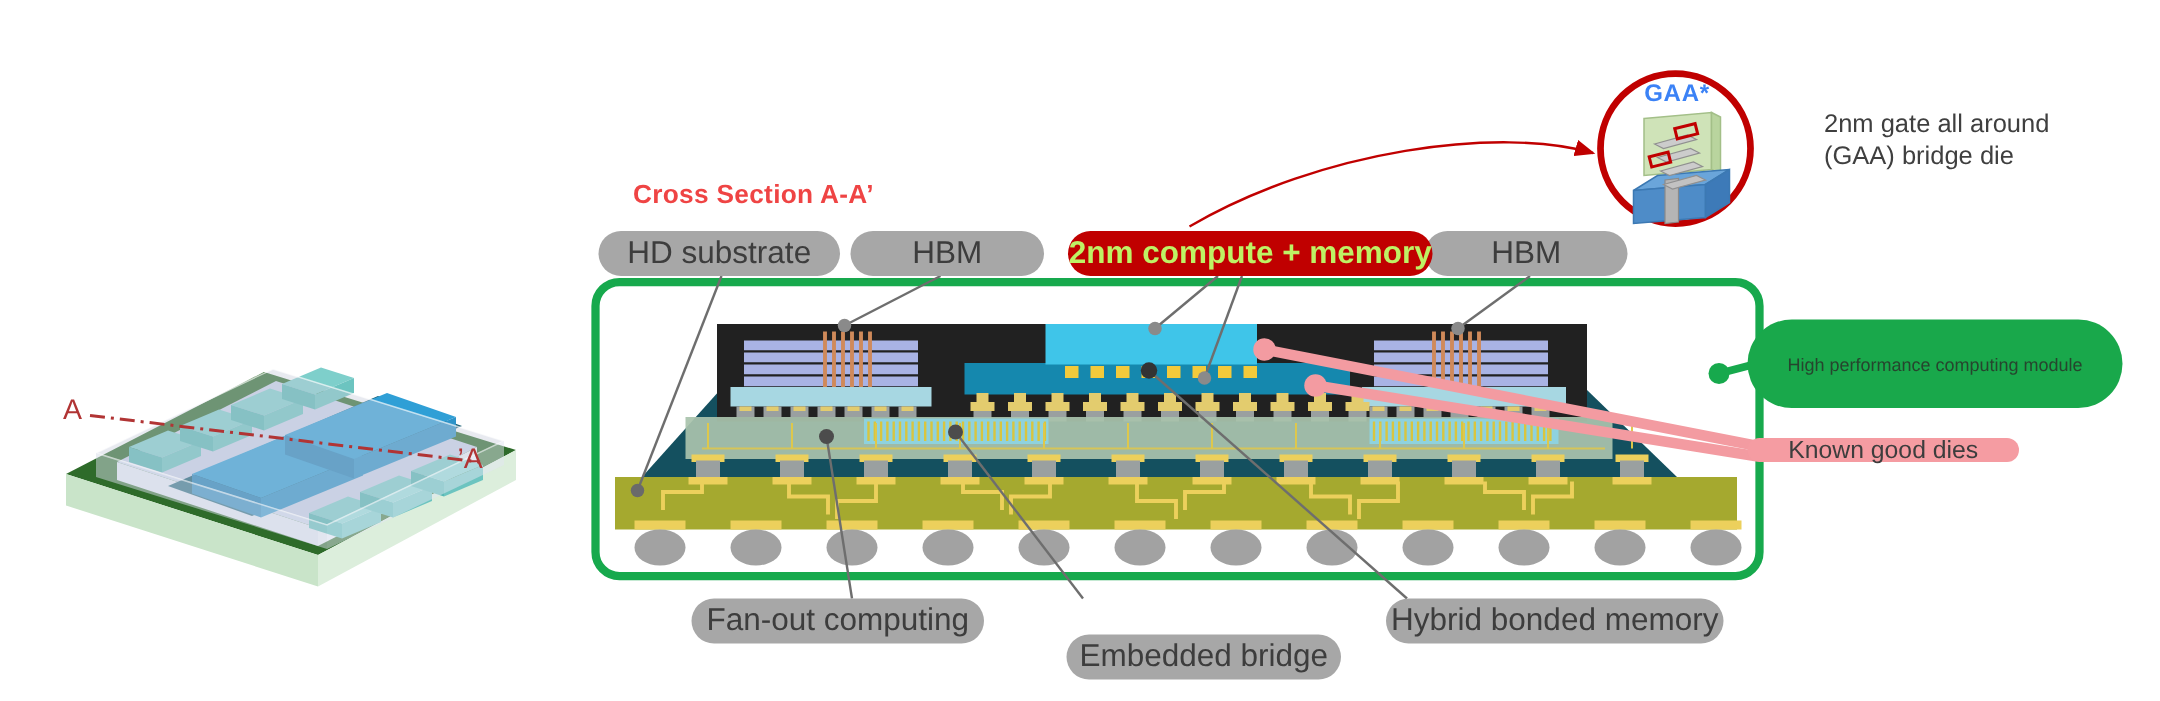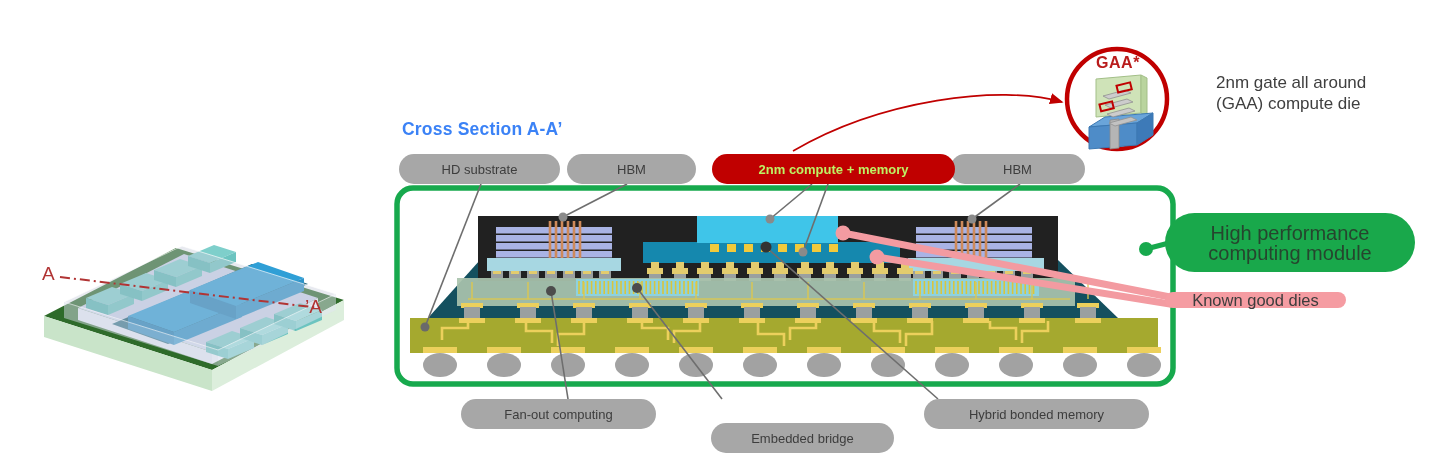--- a/index.html
+++ b/index.html
@@ -5,40 +5,40 @@
   html,body{margin:0;padding:0;}
   body{
     width:1440px;height:467px;position:relative;overflow:hidden;
     background:#ffffff;
     font-family:"Liberation Sans", sans-serif;
   }
   svg{position:absolute;left:0;top:0;}
   .pill{
     position:absolute;display:flex;align-items:center;justify-content:center;
     height:30px;border-radius:15px;background:#a7a7a7;color:#3d3d3d;
-    font-size:13px;white-space:nowrap;box-sizing:border-box;
+    font-size:21px;white-space:nowrap;box-sizing:border-box;
   }
   .pill.red{background:#c00000;color:#bef264;z-index:3;font-weight:bold;}
   .title{
-    position:absolute;left:402px;top:119px;color:#3b82f6;
+    position:absolute;left:422px;top:119px;color:#ef4444;
     font-size:17.5px;font-weight:bold;letter-spacing:.2px;
   }
   .green-pill{
     position:absolute;display:flex;align-items:center;justify-content:center;
     background:#19a84b;color:#26452e;border-radius:30px;text-align:center;
-    font-size:20px;line-height:20px;
+    font-size:12px;line-height:20px;
   }
   .pink-pill{
     position:absolute;display:flex;align-items:center;justify-content:center;
     background:#f59ca2;color:#3d3d3d;border-radius:17px;font-size:16.5px;
   }
   .marker{position:absolute;color:#b13434;font-size:19px;}
   .gaa-badge{
     position:absolute;left:1085px;top:54px;width:66px;text-align:center;
-    font-weight:bold;color:#b91c1c;font-size:16px;letter-spacing:.5px;z-index:4;
+    font-weight:bold;color:#3b82f6;font-size:16px;letter-spacing:.5px;z-index:4;
   }
   .desc{position:absolute;left:1200px;top:72px;color:#3f3f3f;font-size:17px;line-height:21px;margin-left:16px;}
 </style>
 </head>
 <body>
 
 <svg id="gfx" width="1440" height="467" viewBox="0 0 1440 467">
   <defs>
     <marker id="arrow" markerWidth="9" markerHeight="7" refX="7.5" refY="3.5" orient="auto">
       <path d="M0,0 L8.5,3.5 L0,7 Z" fill="#c00000"></path>
@@ -458,14 +458,14 @@
 <div class="pill" style="left:461px;top:399px;width:195px;">Fan-out computing</div>
 <div class="pill" style="left:711px;top:399px;width:183px;margin-top:24px;">Embedded bridge</div>
 <div class="pill" style="left:924px;top:399px;width:225px;">Hybrid bonded memory</div>
 
 <div class="green-pill" style="left:1165px;top:213px;width:218px;height:59px;padding:0 16px;">High performance computing module</div>
 <div class="pink-pill" style="left:1165px;top:292px;width:181px;height:16px;">Known good dies</div>
 
 <div class="gaa-badge">GAA*</div>
 <div class="desc">
   <div>2nm gate all around</div>
-  <div>(GAA) compute die</div>
+  <div>(GAA) bridge die</div>
 </div>
 
 </body></html>

